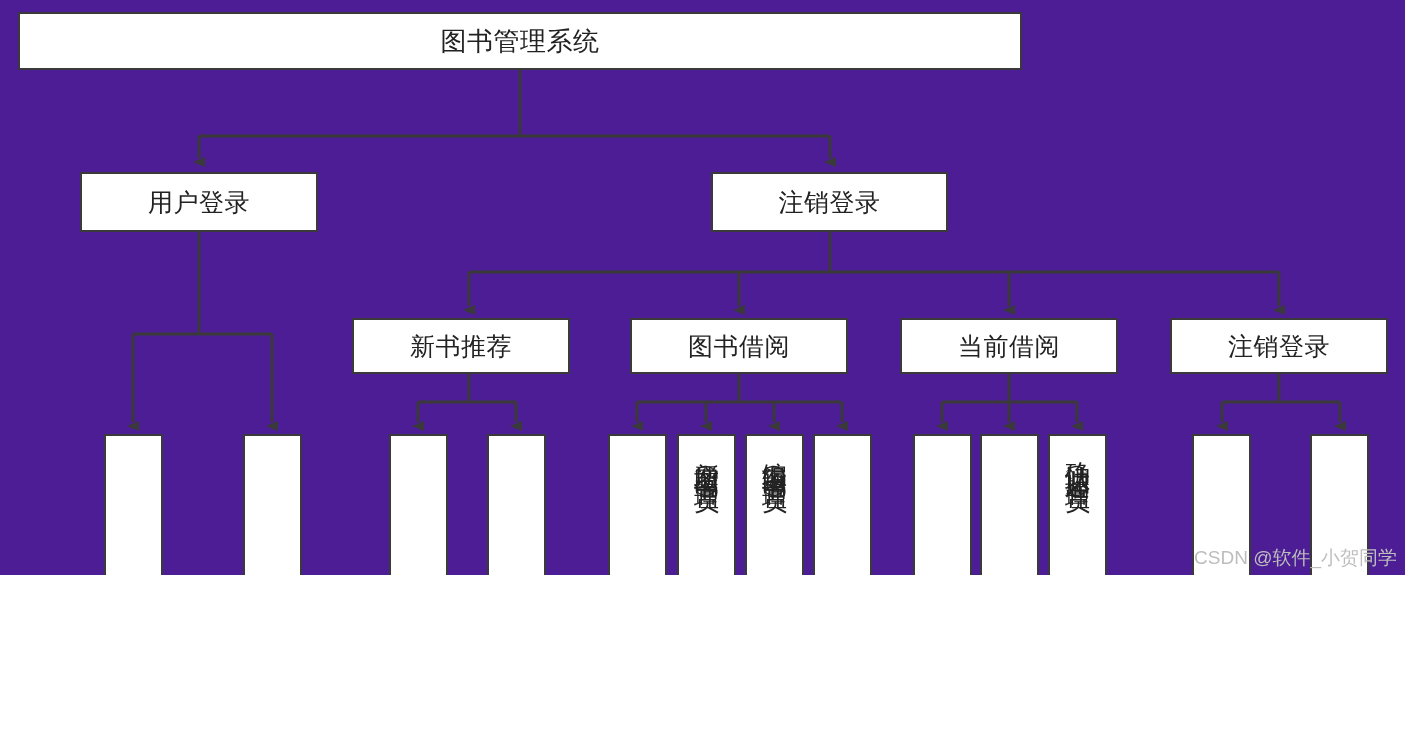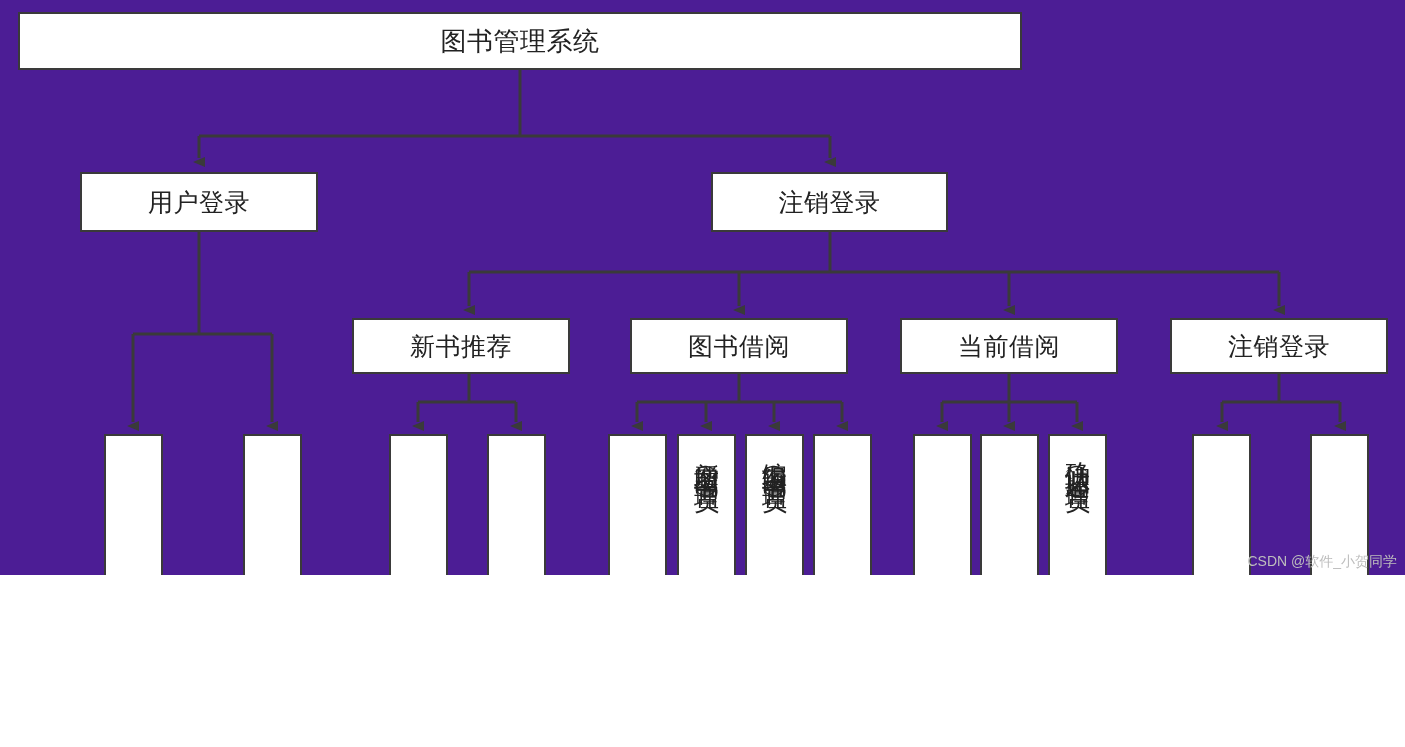--- a/index.html
+++ b/index.html
@@ -54,21 +54,21 @@
     left: 0;
     top: 0;
     width: 1405px;
     height: 747px;
     pointer-events: none;
   }
   .watermark {
     position: absolute;
     right: 8px;
     bottom: 4px;
-    font-size: 14px;
+    font-size: 19px;
     color: #bdbdbd;
     font-family: "Liberation Sans", "DejaVu Sans", sans-serif;
     white-space: nowrap;
   }
 </style>
 </head>
 <body>
 
 <div id="canvas">
 

